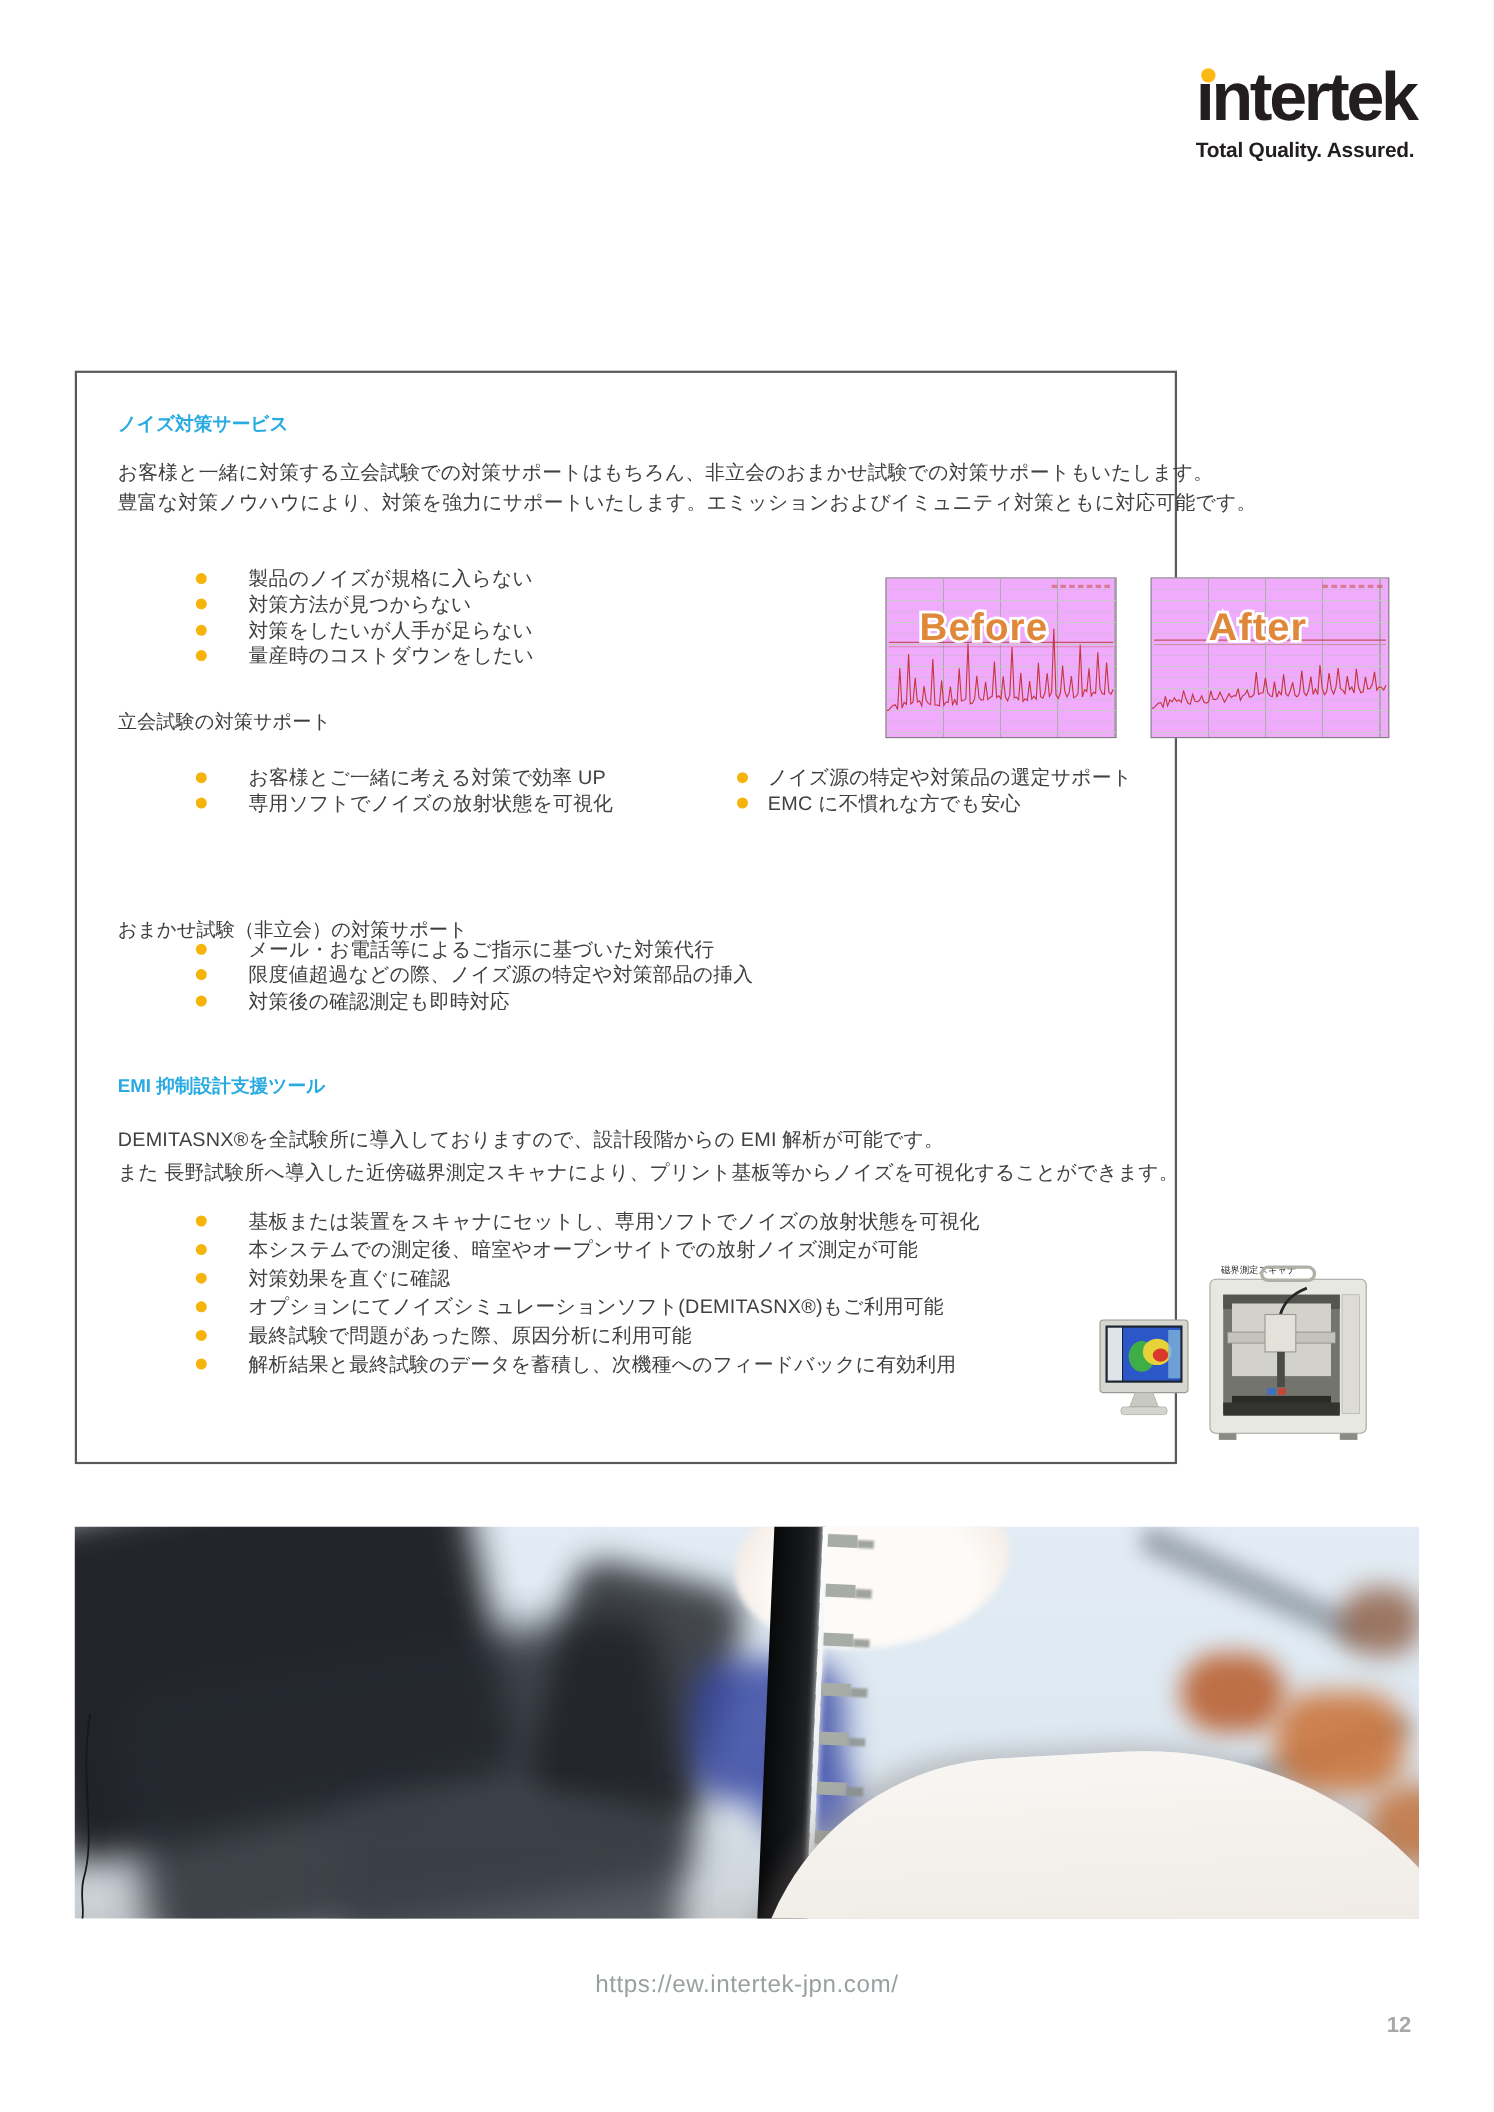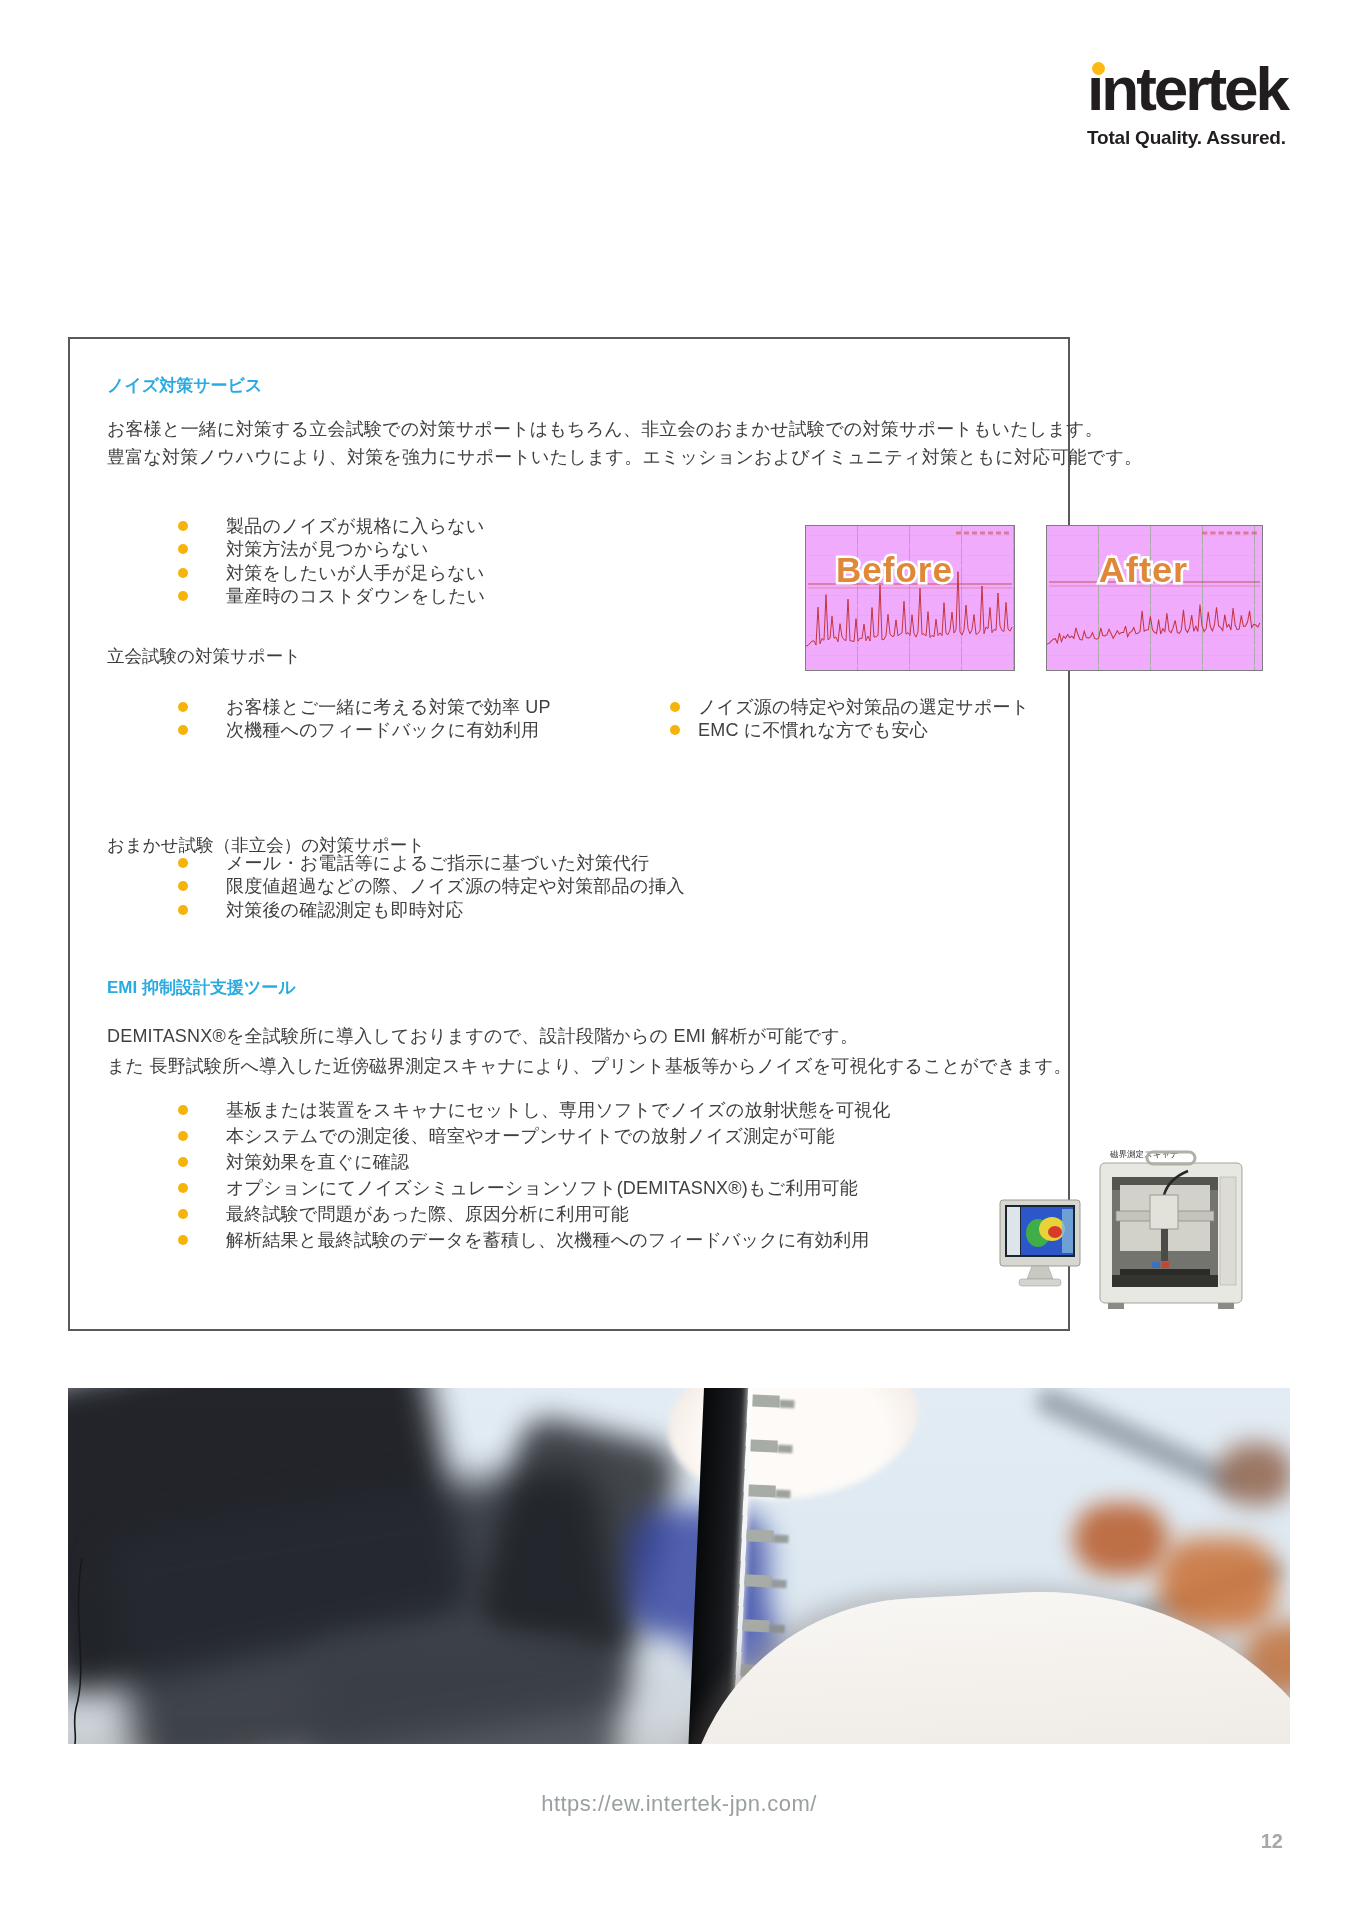--- a/index.html
+++ b/index.html
@@ -157,21 +157,21 @@
 
     <div class="h-dark" style="top:306px;">立会試験の対策サポート</div>
 
     <ul class="blist lh23" style="left:108px;top:356px;">
       <li>
           <span class="dot gap-wide"></span>
           <span>お客様とご一緒に考える対策で効率 UP</span>
         </li>
       <li>
           <span class="dot gap-wide"></span>
-          <span>次機種へのフィードバックに有効利用</span>
+          <span>専用ソフトでノイズの放射状態を可視化</span>
         </li>
     </ul>
     <ul class="blist lh23" style="left:600px;top:356px;">
       <li>
           <span class="dot gap-narrow"></span>
           <span>ノイズ源の特定や対策品の選定サポート</span>
         </li>
       <li>
           <span class="dot gap-narrow"></span>
           <span>EMC に不慣れな方でも安心</span>

